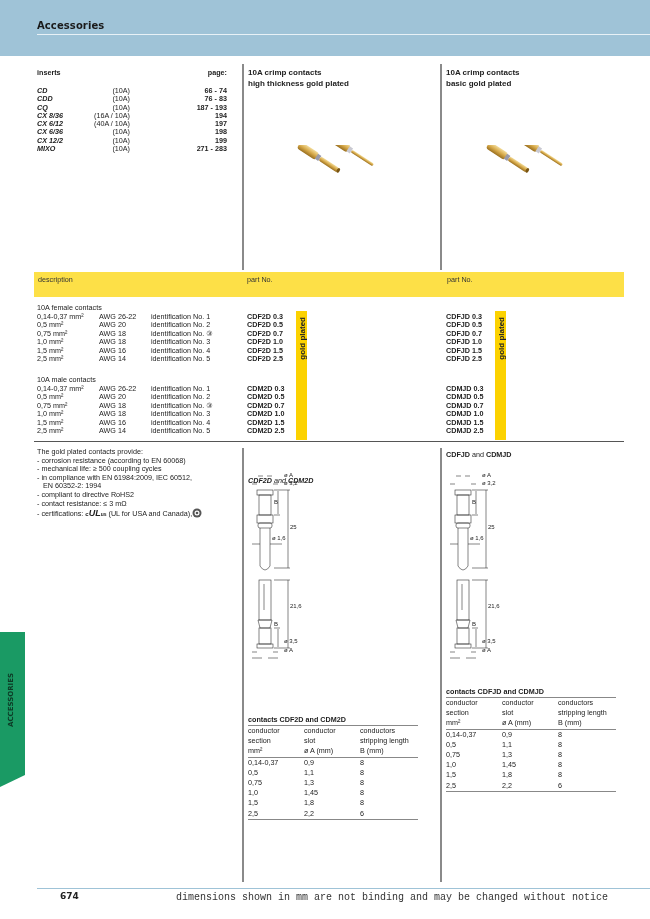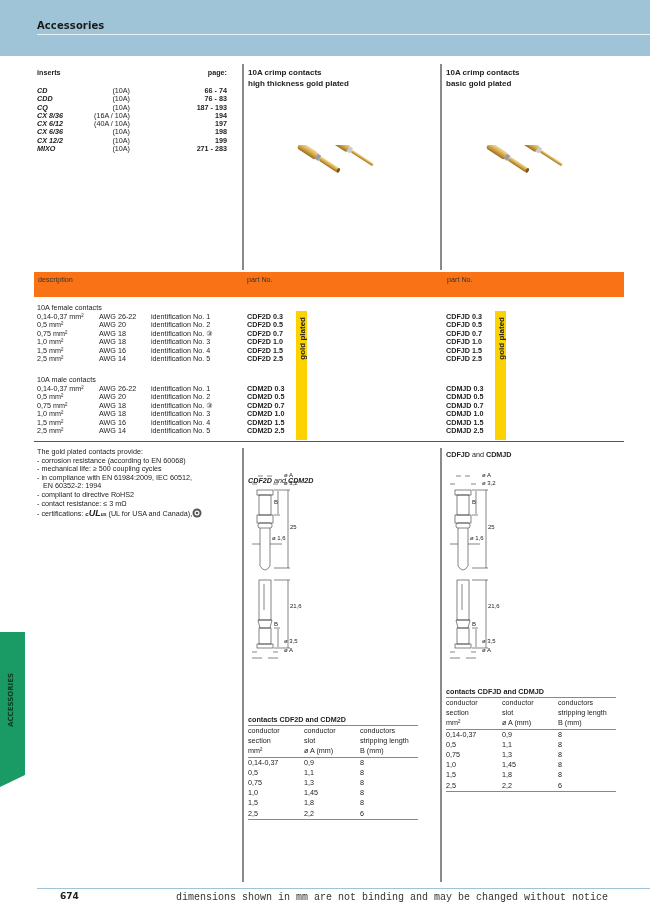--- a/index.html
+++ b/index.html
@@ -12,21 +12,21 @@
   .abs { position: absolute; }
   .vline { position: absolute; width: 1.5px; background: #8a8a8a; }
   .inserts { position: absolute; left: 37px; top: 68px; width: 190px; }
   .inserts .hd { display: flex; justify-content: space-between; font-weight: bold; margin-bottom: 10px; }
   .inserts .row { display: flex; font-weight: normal; line-height: 8.3px; }
   .inserts .row .n { width: 30px; font-weight: bold; white-space: nowrap; font-style: italic; }
   .inserts .row .a { width: 63px; text-align: right; padding-right: 0; white-space: nowrap; }
   .inserts .row .p { flex: 1; text-align: right; font-weight: bold; }
   .prodtitle { position: absolute; font-weight: bold; font-size: 8px; line-height: 11px; }
   .img { position: absolute; }
-  .bluebar { position: absolute; left: 34px; top: 272px; width: 590px; height: 25px; background: #f97316; }
+  .bluebar { position: absolute; left: 34px; top: 272px; width: 590px; height: 25px; background: #fde047; }
   .bluebar span { position: absolute; top: 3px; font-size: 7.2px; color: #333; }
   .group { position: absolute; left: 37px; }
   .group .gt { line-height: 8.5px; }
   .group .r { display: flex; line-height: 8.5px; }
   .group .r .s { width: 62px; }
   .group .r .w { width: 52px; }
   .group .r .id { width: 96px; }
   .pn { position: absolute; font-weight: bold; line-height: 8.5px; }
   .goldbar { position: absolute; width: 11px; background: #fcd200; }
   .goldbar span { position: absolute; left: 50%; top: 6px; transform-origin: 0 0; transform: rotate(-90deg) translate(-100%, -50%); font-weight: bold; font-size: 8px; white-space: nowrap; color: #222; }

